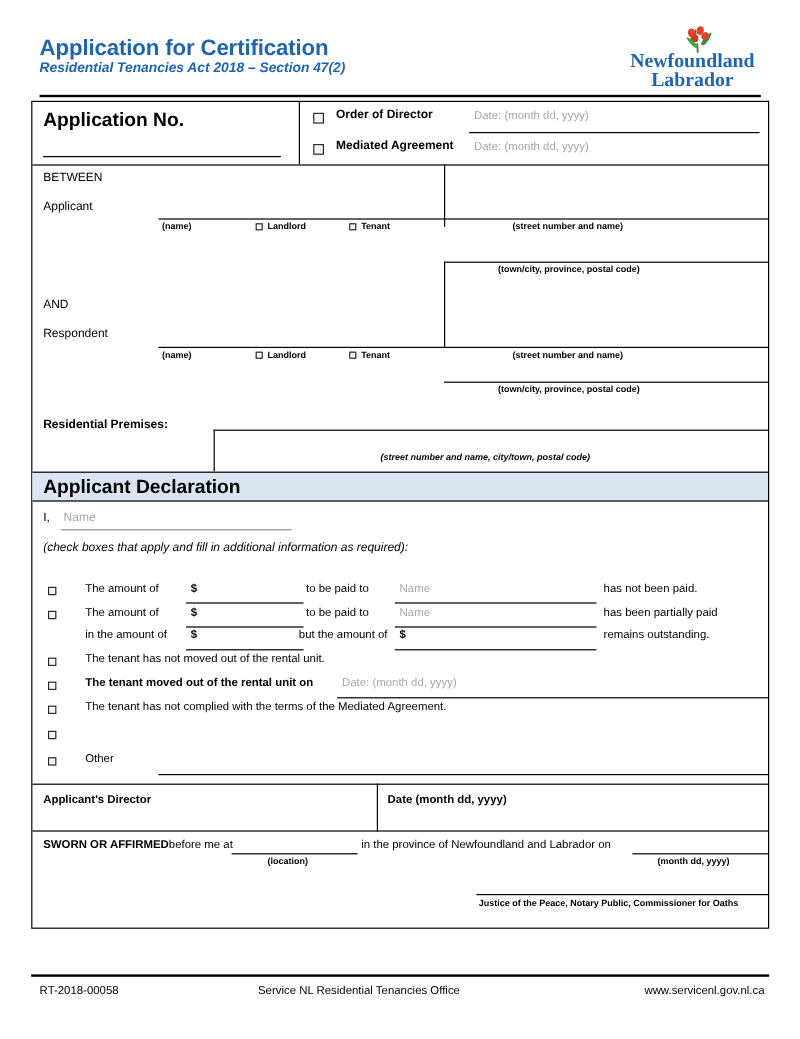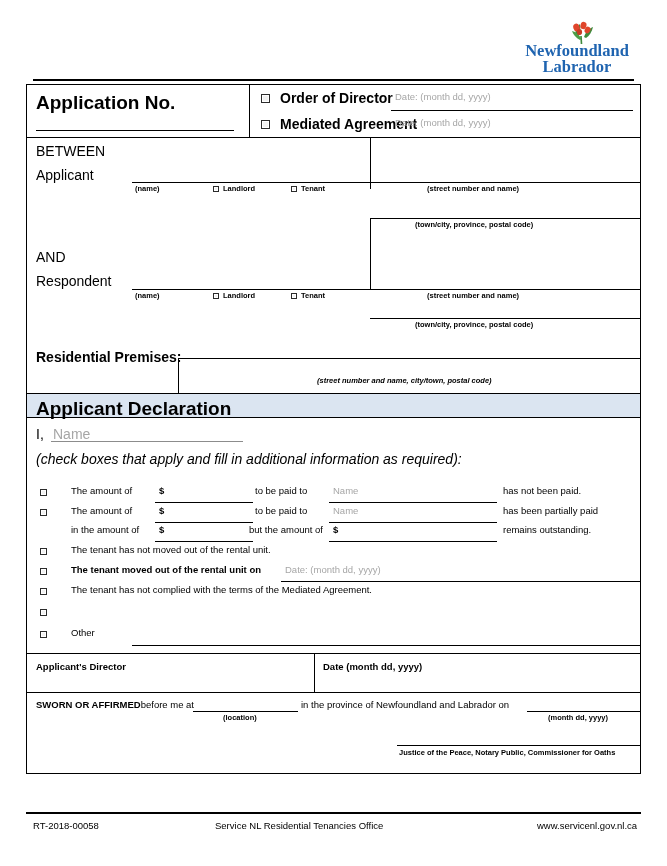--- a/index.html
+++ b/index.html
@@ -32,22 +32,22 @@
   .box{
     position:absolute;left:26px;top:84px;width:615px;height:690px;
     border:1.4px solid #000;box-sizing:border-box;
   }
   
   .ln{position:absolute;background:#000;}
   .hl{height:1.4px;}
   .vl{width:1.4px;}
   .tx{position:absolute;white-space:nowrap;}
 
-  .lbl-lg{font-size:19px;font-weight:bold;}
-  .lbl-md{font-size:14px;text-align:center;}
+  .lbl-lg{font-size:16px;font-weight:bold;}
+  .lbl-md{font-size:10px;text-align:center;}
   .lbl-sm{font-size:9.5px;}
   .lbl-xs{font-size:7.5px;font-weight:bold;}
   .ital{font-style:italic;}
   .bold{font-weight:bold;}
   .ph{color:#a6a6a6;}
 
   
   .cbx{
     position:absolute;box-sizing:border-box;
     border:1.4px solid #2b2b2b;background:#f2f2f2;
@@ -64,20 +64,24 @@
 
   
   .ftr-rule{position:absolute;left:26px;top:812px;width:615px;height:1.6px;background:#000;}
   .ftr{position:absolute;font-size:9.5px;}
 </style>
 </head>
 <body>
 
 <div class="page">
 
+  <div class="hdr">
+    <div class="hdr-title">Application for Certification</div>
+    <div class="hdr-sub">Residential Tenancies Act 2018 – Section 47(2)</div>
+  </div>
   <div class="hdr-rule"></div>
 
   <div class="logo">
     <svg width="118" height="56" viewBox="0 0 118 56">
 
       <g>
         <path d="M57 16 C57 10, 60 6, 62 4 C63 8, 62 13, 60 16 Z" fill="#3f8a3c"></path>
         <path d="M66 17 C68 11, 72 8, 75 7 C74 12, 71 16, 68 18 Z" fill="#3f8a3c"></path>
         <path d="M62 20 C58 18, 55 14, 54 11 C58 12, 62 15, 63 19 Z" fill="#4e9c46"></path>
         <ellipse cx="58.5" cy="7.5" rx="3.2" ry="3.9" fill="#e0452b" transform="rotate(-18 58.5 7.5)"></ellipse>

